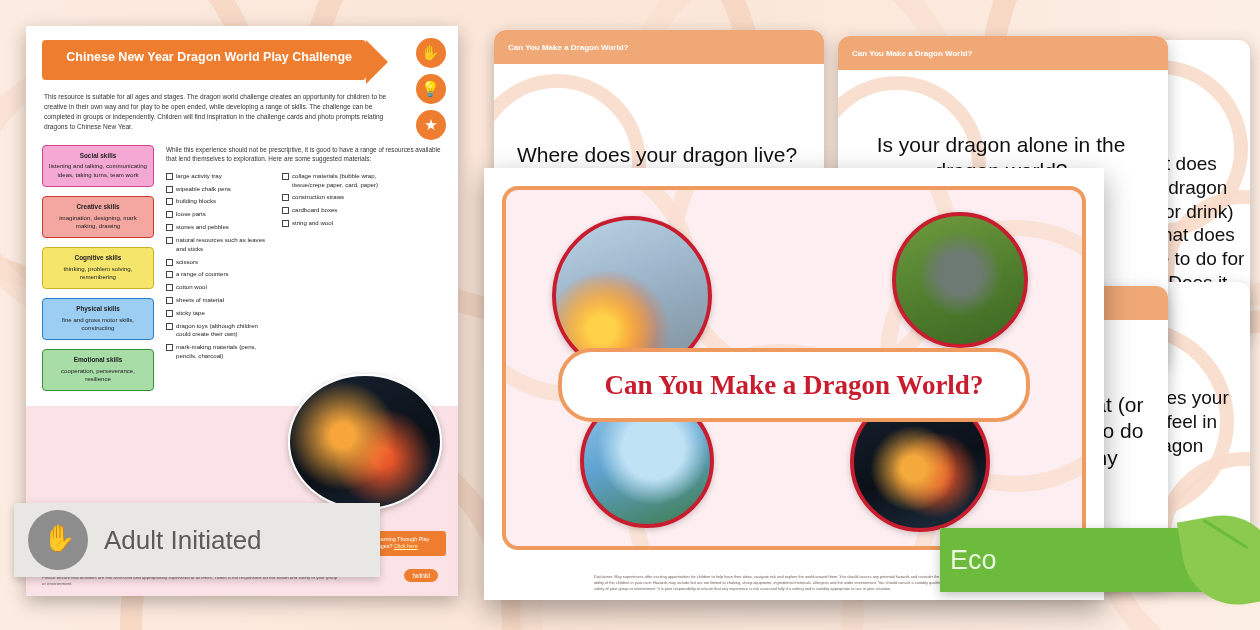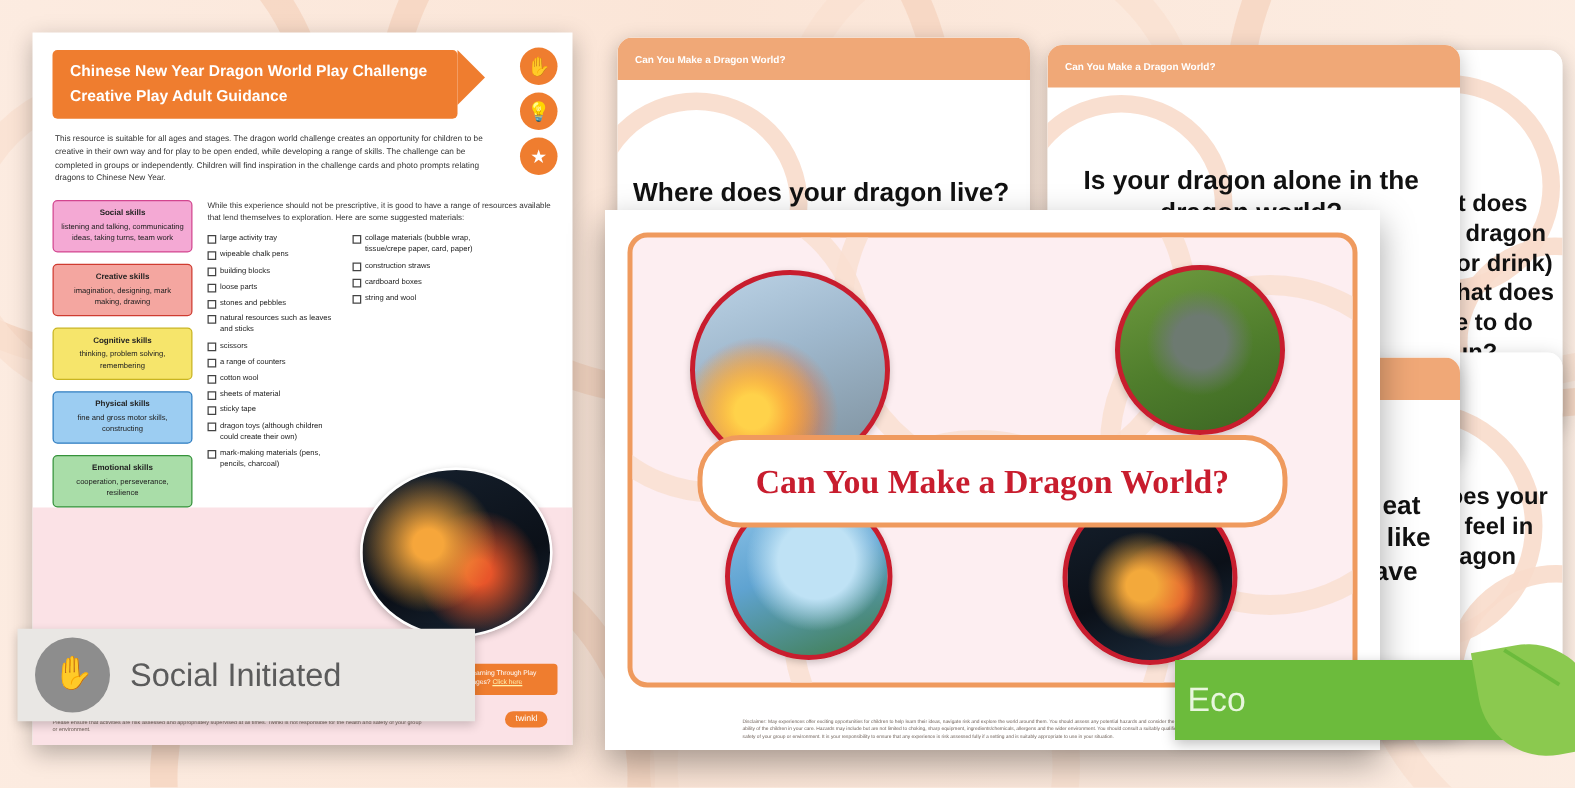--- a/index.html
+++ b/index.html
@@ -17,21 +17,21 @@
 
   
   .sheet{position:absolute;background:#fff;box-shadow:0 6px 18px rgba(0,0,0,.28);}
 
   
   #guidance{left:26px;top:26px;width:432px;height:570px;padding:0;overflow:hidden;}
   #guidance .pink-band{position:absolute;left:0;right:0;bottom:0;height:190px;background:#fbe2e6;}
   #guidance .inner{position:relative;z-index:2;padding:14px 16px;}
   .ribbon{
     position:relative;background:#ef7d2f;color:#fff;border-radius:4px;
-    padding:10px 14px;width:296px;
+    padding:10px 14px;width:296px;text-align:right;
   }
   .ribbon:after{
     content:"";position:absolute;right:-22px;top:0;border-style:solid;
     border-width:22.5px 0 22.5px 22px;border-color:transparent transparent transparent #ef7d2f;
   }
   .ribbon h1{font-size:12.5px;margin:0 0 4px 0;line-height:1.25;font-weight:bold;}
   .ribbon h2{font-size:12.5px;margin:0;line-height:1.25;font-weight:bold;}
   .badges{position:absolute;right:12px;top:12px;display:flex;flex-direction:column;gap:6px;}
   .badge{width:30px;height:30px;border-radius:50%;background:#ef7d2f;color:#fff;display:flex;align-items:center;justify-content:center;font-size:15px;}
   .intro{font-size:6.6px;line-height:1.55;color:#333;margin:12px 2px 12px 2px;width:360px;}
@@ -76,21 +76,21 @@
   #adult-badge .circle{width:60px;height:60px;border-radius:50%;background:#8d8d8d;display:flex;align-items:center;justify-content:center;}
   #adult-badge .hand{width:30px;height:30px;color:#fff;font-size:26px;line-height:1;}
   #adult-badge .txt{font-size:26px;color:#5b5b5b;}
 
   
   .card{position:absolute;background:#fff;border-radius:12px;box-shadow:0 5px 16px rgba(0,0,0,.25);overflow:hidden;}
   .card .swirlbg{position:absolute;inset:0;background:#fff;}
   .card .sw{position:absolute;border-radius:50%;border:14px solid #f8dccb;opacity:.9;}
   .card .tag{position:absolute;left:0;top:0;right:0;height:34px;background:#f0a877;display:flex;align-items:center;}
   .card .tag span{font-size:8px;color:#fff;margin-left:14px;font-weight:bold;}
-  .card .qtext{position:absolute;left:0;right:4px;font-size:21px;color:#111;text-align:center;font-weight:bold;line-height:1.25;}
+  .card .qtext{position:absolute;left:0;right:4px;font-size:21px;color:#111;text-align:center;font-weight:normal;line-height:1.25;}
 
   #card-back-1{left:1120px;top:40px;width:130px;height:300px;}
   #card-back-2{left:1096px;top:282px;width:154px;height:300px;}
   #card-1{left:494px;top:30px;width:330px;height:330px;}
   #card-2{left:838px;top:36px;width:330px;height:330px;}
   #card-3{left:838px;top:286px;width:330px;height:300px;}
 
   
   #poster{left:484px;top:168px;width:620px;height:432px;background:#fff;box-shadow:0 10px 26px rgba(0,0,0,.35);}
   #poster .frame{position:absolute;left:18px;top:18px;right:18px;bottom:50px;border:4px solid #ef9a5e;border-radius:16px;background:#fdeef1;overflow:hidden;}
@@ -198,21 +198,20 @@
   <div class="inner">
 
     <div class="badges">
       <div class="badge">✋</div>
       <div class="badge">💡</div>
       <div class="badge">★</div>
     </div>
 
     <div class="ribbon">
       <h1>Chinese New Year Dragon World Play Challenge</h1>
-      <h2>Creative Play Adult Guidance</h2>
     </div>
 
     <div class="intro">This resource is suitable for all ages and stages. The dragon world challenge creates an opportunity for children to be creative in their own way and for play to be open ended, while developing a range of skills. The challenge can be completed in groups or independently. Children will find inspiration in the challenge cards and photo prompts relating dragons to Chinese New Year.</div>
 
     <div class="cols">
       <div class="skills">
         <div class="skill s-social">
           <b>Social skills</b>
           <span>listening and talking, communicating ideas, taking turns, team work</span>
         </div>
@@ -270,21 +269,21 @@
     <a href="#">Click here</a>
   </div>
   <div class="foot">Disclaimer: We hope you find the information on our website useful. All resources are provided on an 'as is' basis and are for general guidance only. Please ensure that activities are risk assessed and appropriately supervised at all times. Twinkl is not responsible for the health and safety of your group or environment.</div>
   <div class="twinkl">twinkl</div>
 </div>
 
 <div id="adult-badge">
   <div class="circle">
     <div class="hand">✋</div>
   </div>
-  <div class="txt">Social Initiated</div>
+  <div class="txt">Adult Initiated</div>
 </div>
 
 <div class="sheet" id="poster">
   <div class="frame">
     <div class="psw" style="left:-60px;top:-40px;width:220px;height:220px;"></div>
     <div class="psw" style="left:160px;top:-90px;width:260px;height:260px;"></div>
     <div class="psw" style="right:-70px;top:30px;width:240px;height:240px;"></div>
     <div class="psw" style="left:120px;bottom:-110px;width:280px;height:280px;"></div>
 
     <div class="pcircle" id="pc1"></div>

